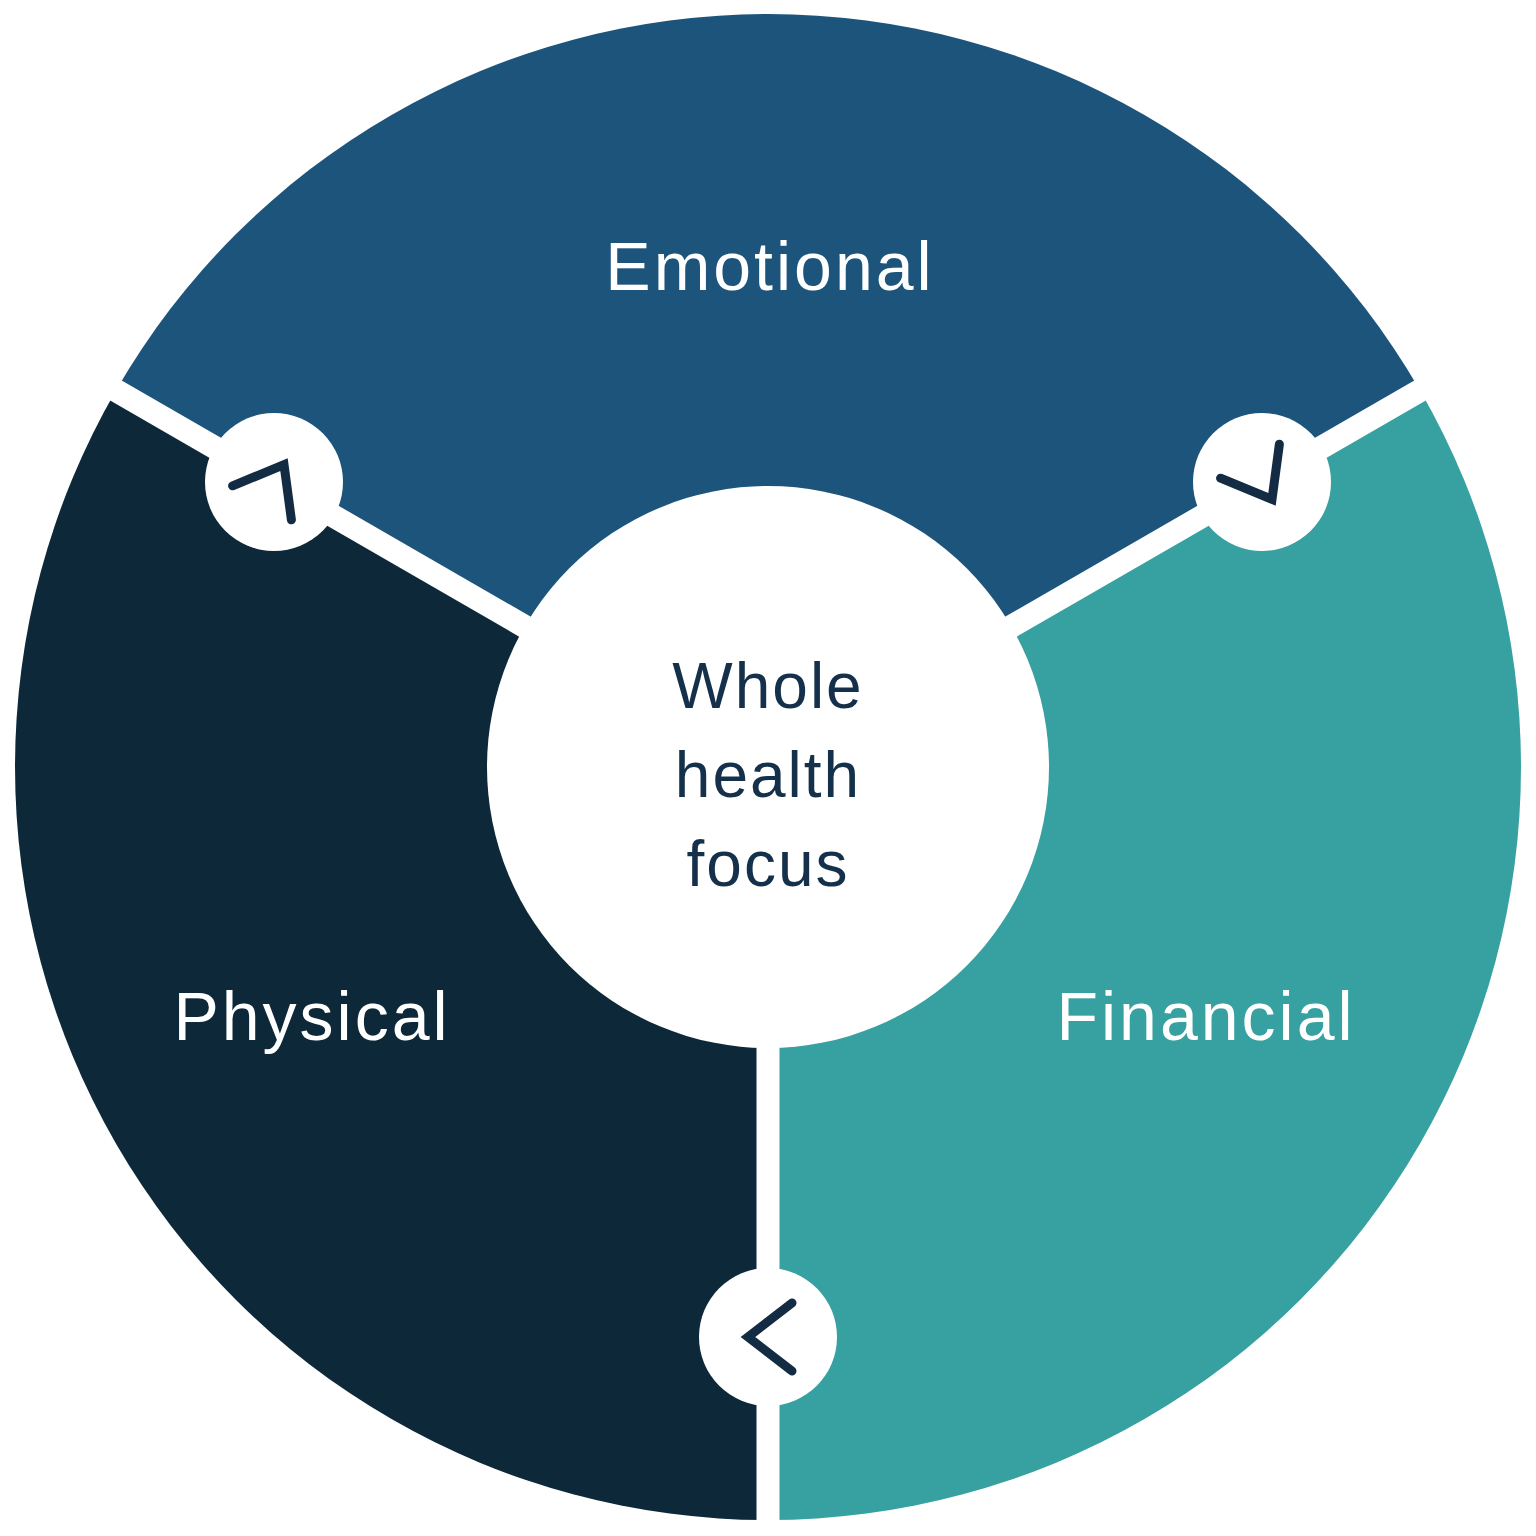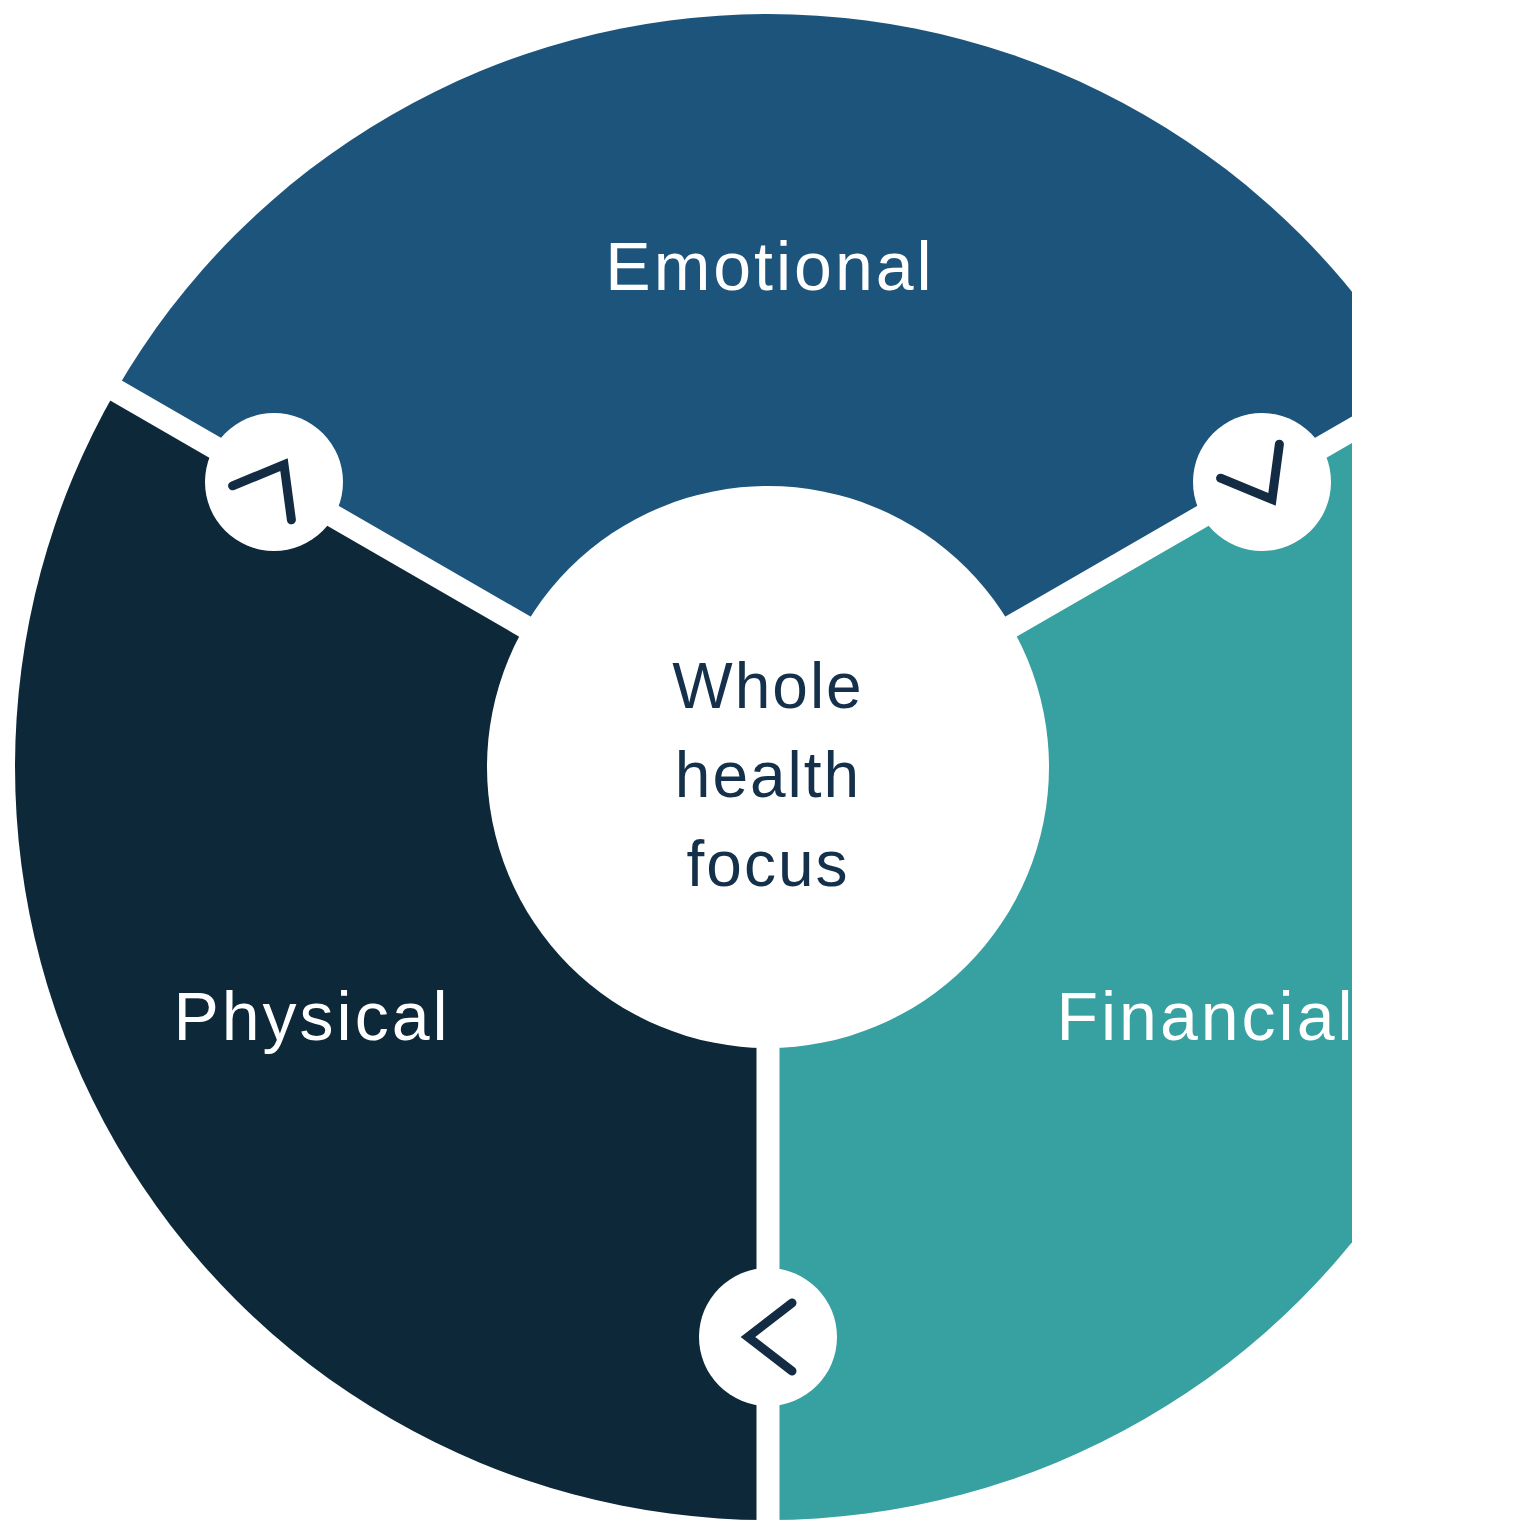--- a/index.html
+++ b/index.html
@@ -2,21 +2,21 @@
 <html><head>
 <meta charset="utf-8">
 <style>
   html, body {
     margin: 0;
     padding: 0;
     background: #ffffff;
     font-family: "Liberation Sans", sans-serif;
   }
   .canvas {
-    width: 1352px;
+    width: 1536px;
     height: 1536px;
     position: relative;
     background: #ffffff;
     overflow: hidden;
   }
   svg { display: block; }
   .segment-label {
     font-family: "Liberation Sans", sans-serif;
     font-weight: 300;
     font-size: 68px;

